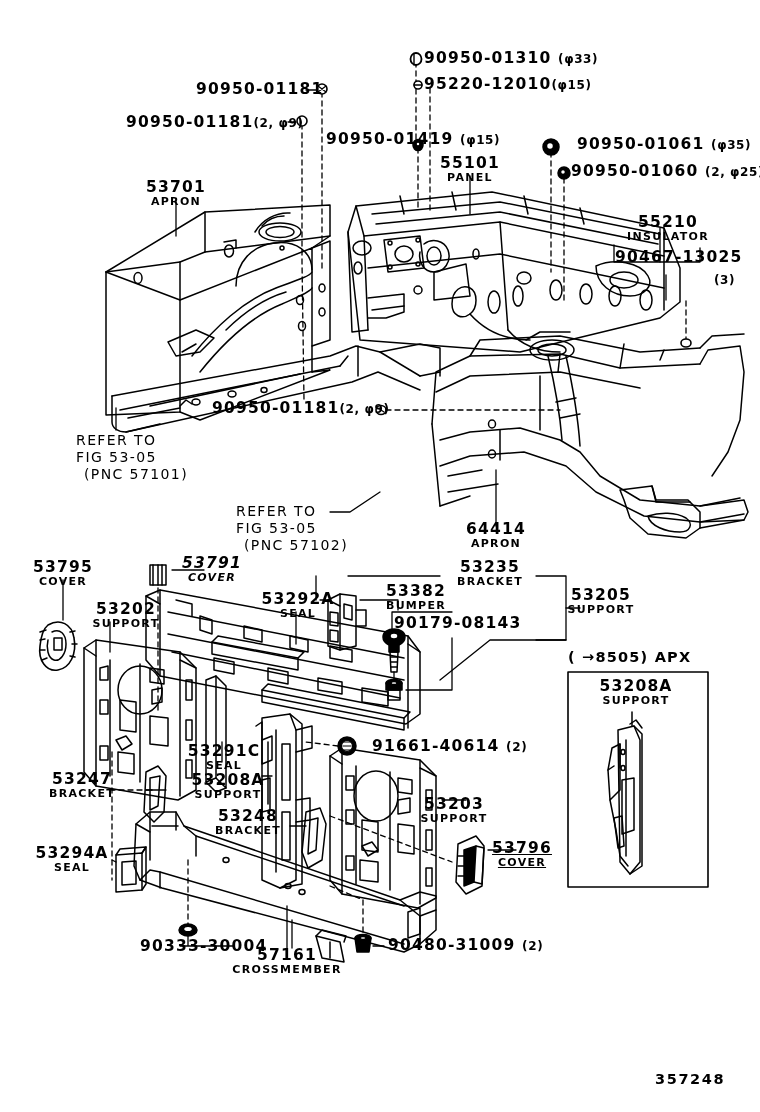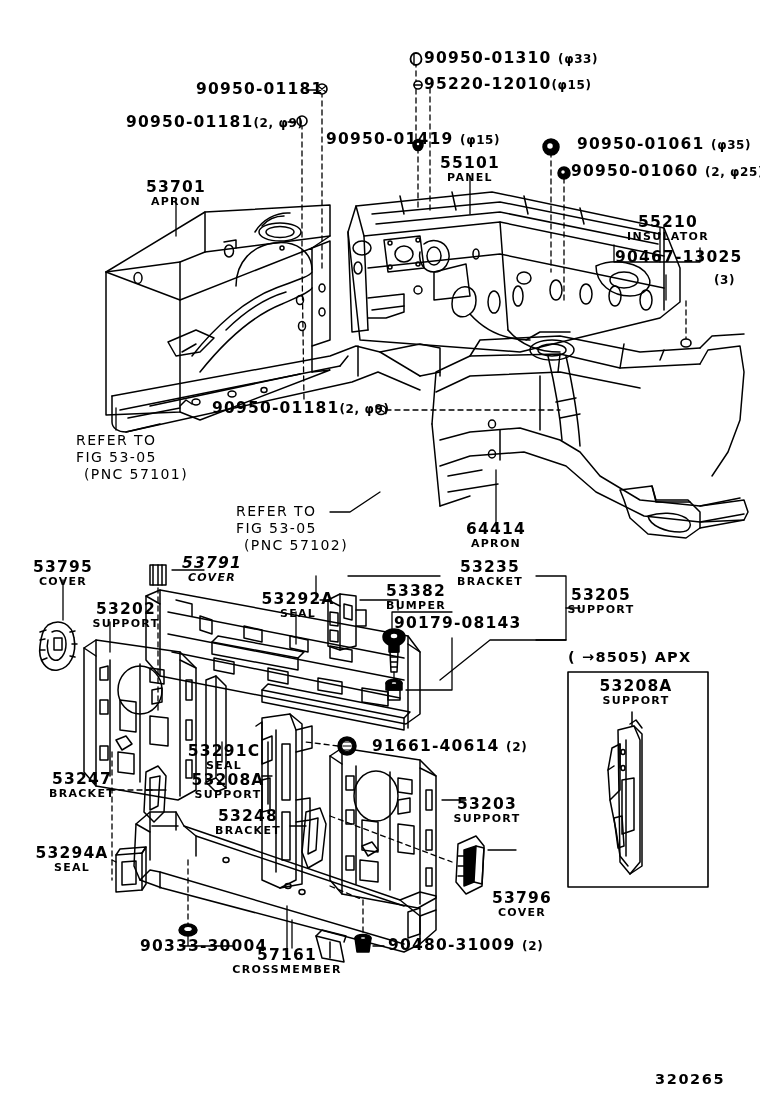--- a/index.html
+++ b/index.html
@@ -613,25 +613,25 @@
     <div class="sub">BRACKET</div>
   </div>
   <div class="lbl centered" style="left:228px;top:773px;">
     <div class="num">53208A</div>
     <div class="sub">SUPPORT</div>
   </div>
   <div class="lbl centered" style="left:248px;top:809px;">
     <div class="num">53248</div>
     <div class="sub">BRACKET</div>
   </div>
-  <div class="lbl centered" style="left:487px;top:797px;">
+  <div class="lbl centered" style="left:454px;top:797px;">
     <div class="num">53203</div>
     <div class="sub">SUPPORT</div>
   </div>
-  <div class="lbl centered" style="left:522px;top:891px;">
+  <div class="lbl centered" style="left:522px;top:841px;text-decoration:underline;">
     <div class="num">53796</div>
     <div class="sub">COVER</div>
   </div>
   <div class="lbl centered" style="left:72px;top:846px;">
     <div class="num">53294A</div>
     <div class="sub">SEAL</div>
   </div>
   <div class="lbl centered" style="left:287px;top:948px;">
     <div class="num">57161</div>
     <div class="sub">CROSSMEMBER</div>
@@ -652,16 +652,16 @@
 
   <div class="lbl inset-cap" style="left:568px;top:650px;">
     <span>(      →8505) APX</span>
   </div>
   <div class="lbl centered" style="left:636px;top:679px;">
     <div class="num">53208A</div>
     <div class="sub">SUPPORT</div>
   </div>
 
   <div class="lbl pageno" style="left:655px;top:1072px;">
-    <span>320265</span>
+    <span>357248</span>
   </div>
 
 </div>
 
 </body></html>

